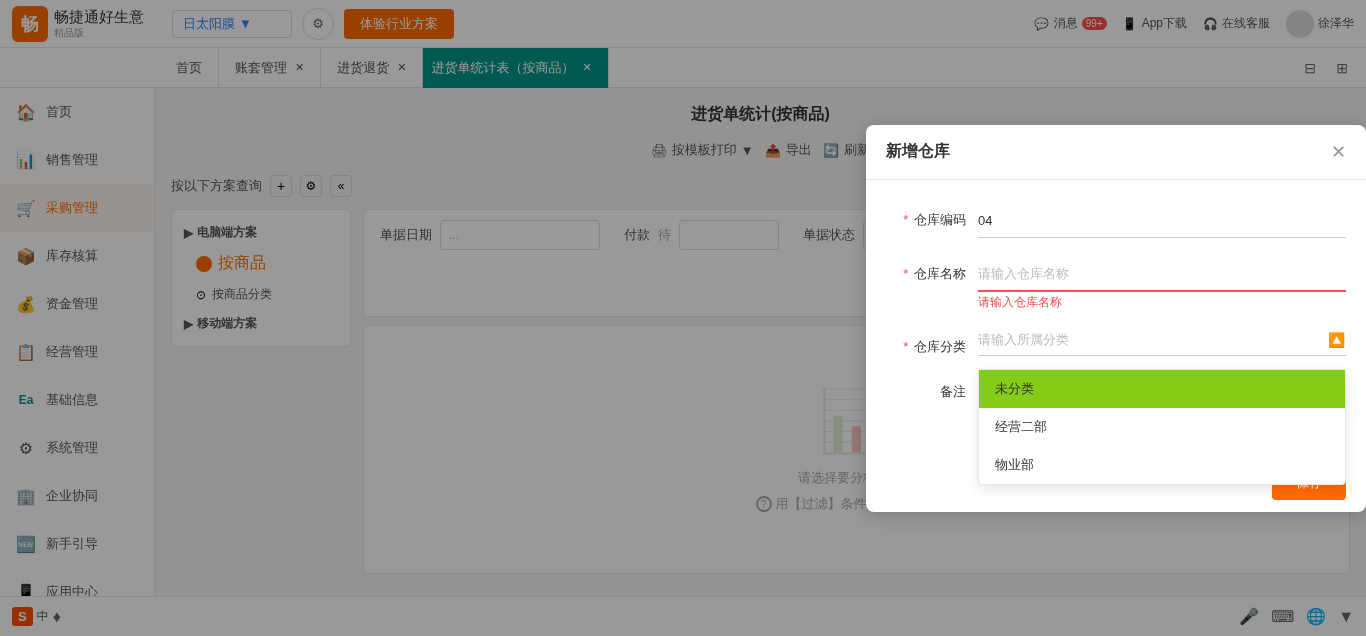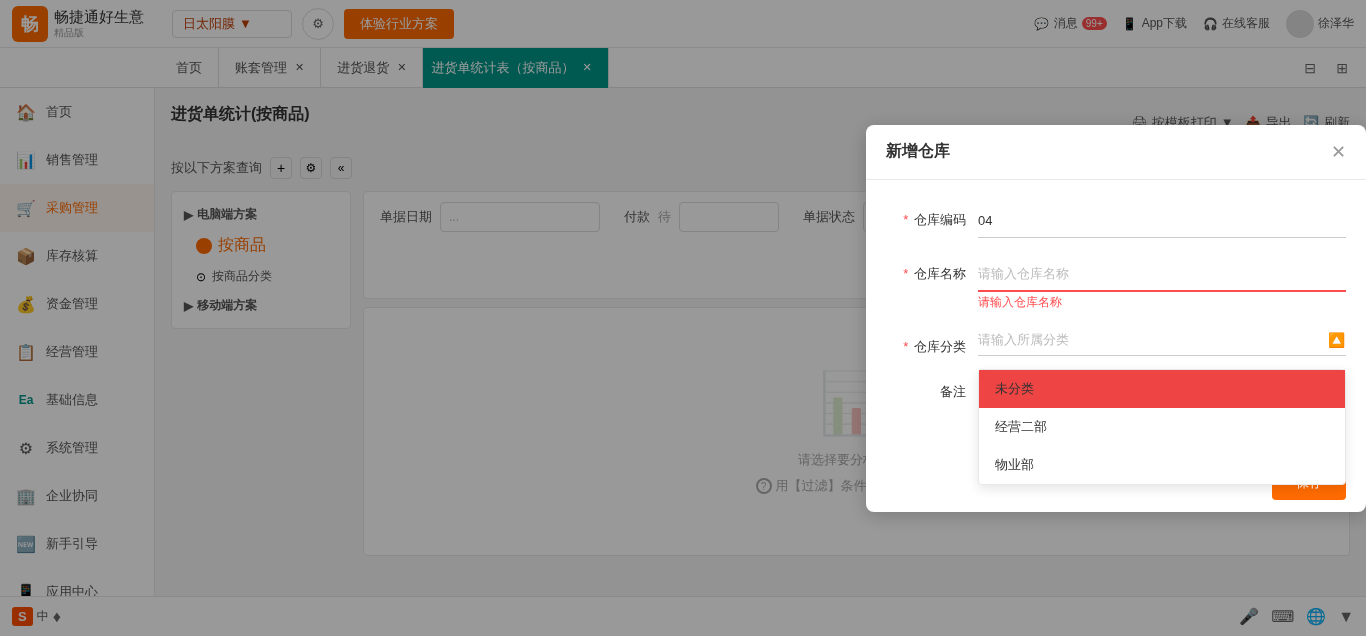--- a/index.html
+++ b/index.html
@@ -28,21 +28,21 @@
       display: flex; align-items: center; justify-content: center;
       color: white; font-weight: bold; font-size: 18px;
     }
     .logo-text { font-size: 15px; color: #333; line-height: 1.3; }
     .logo-sub { font-size: 10px; color: #999; }
     .store-selector {
       display: flex; align-items: center; gap: 4px;
       border: 1px solid #ddd; border-radius: 4px;
       padding: 4px 10px; cursor: pointer; min-width: 120px;
     }
-    .store-selector span { color: #c2410c; font-size: 13px; }
+    .store-selector span { color: #3b82f6; font-size: 13px; }
     .gear-btn {
       width: 32px; height: 32px; border-radius: 50%;
       border: 1px solid #ddd; display: flex; align-items: center; justify-content: center;
       cursor: pointer; color: #666;
     }
     .trial-btn {
       background: #ff6b00; color: white; border: none;
       padding: 6px 16px; border-radius: 4px; cursor: pointer; font-size: 13px;
     }
     .top-right {
@@ -160,21 +160,21 @@
     .form-input::placeholder { color: #bbb; }
     .select-wrapper { position: relative; }
     .dropdown-list {
       position: absolute; top: 38px; left: 0; right: 0;
       background: #fff; border: 1px solid #e8e8e8; border-radius: 4px;
       box-shadow: 0 4px 12px rgba(0,0,0,0.1); z-index: 200;
     }
     .dropdown-item {
       padding: 10px 16px; font-size: 13px; cursor: pointer; color: #333;
     }
-    .dropdown-item:hover, .dropdown-item.highlighted { background: #ef4444; }
+    .dropdown-item:hover, .dropdown-item.highlighted { background: #84cc16; }
     .dialog-footer {
       padding: 12px 20px;
       display: flex; justify-content: flex-end; gap: 10px;
     }
     .save-btn {
       background: #ff6b00; color: white; border: none;
       padding: 8px 24px; border-radius: 4px; cursor: pointer; font-size: 13px;
     }
 
     
@@ -308,21 +308,21 @@
       <span>畅会员</span>
     </div>
 
     <div style="position:sticky; bottom:0; display:flex; align-items:center; gap:8px; padding:8px 16px; background:#fff; border-top:1px solid #eee;">
       <span style="font-size:18px; color:#ff6b00; cursor:pointer;">⚙</span>
       <span style="font-size:18px; color:#aaa; cursor:pointer;">🔊</span>
     </div>
   </div>
 
   <div class="content-area">
-    <div style="display:flex; align-items:center; justify-content:space-between; margin-bottom:16px;">
+    <div style="display:flex; align-items:center; justify-content:space-between; margin-bottom:16px;flex-direction:column;">
       <h2 class="page-title">进货单统计(按商品)</h2>
       <div style="display:flex; gap:12px; align-items:center;">
         <div class="print-btn">
           <span>🖨</span>
           <span>按模板打印</span>
           <span>▼</span>
         </div>
         <div class="export-btn">
           <span>📤</span>
           <span>导出</span>

